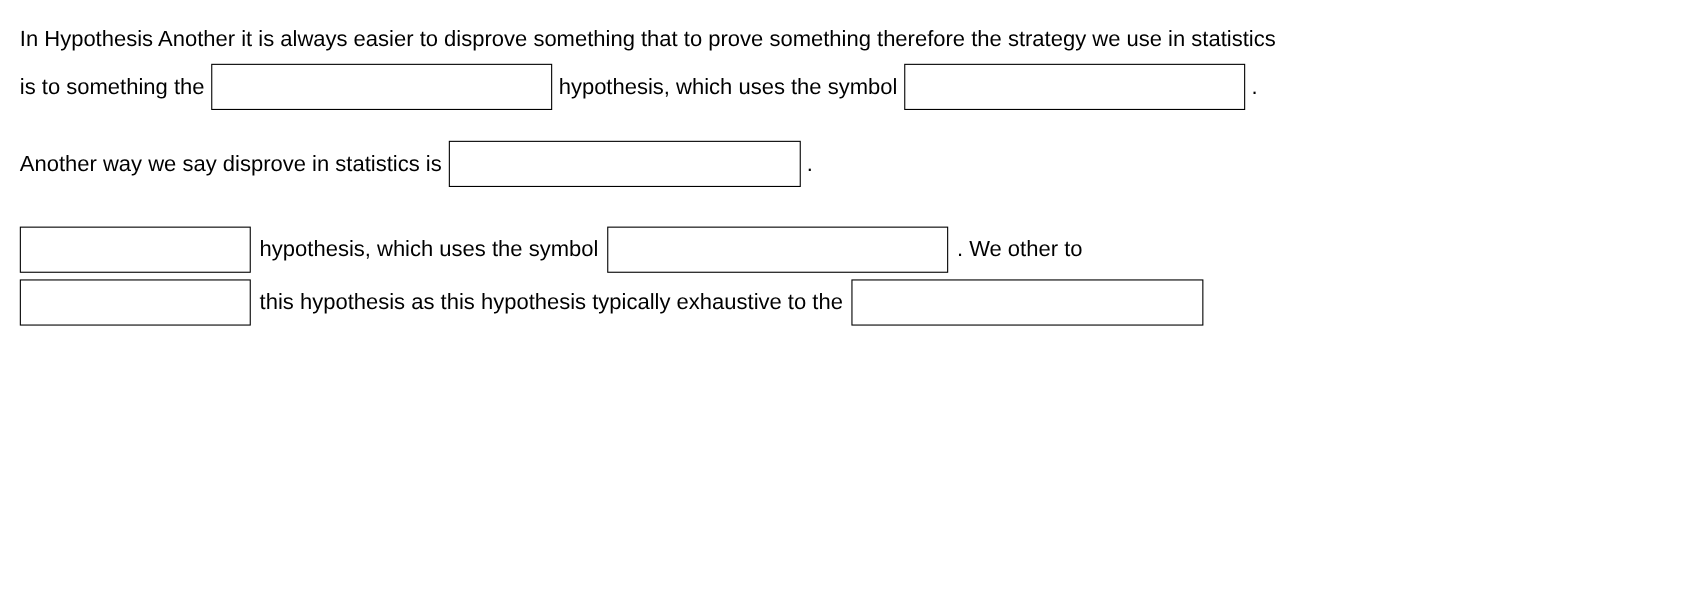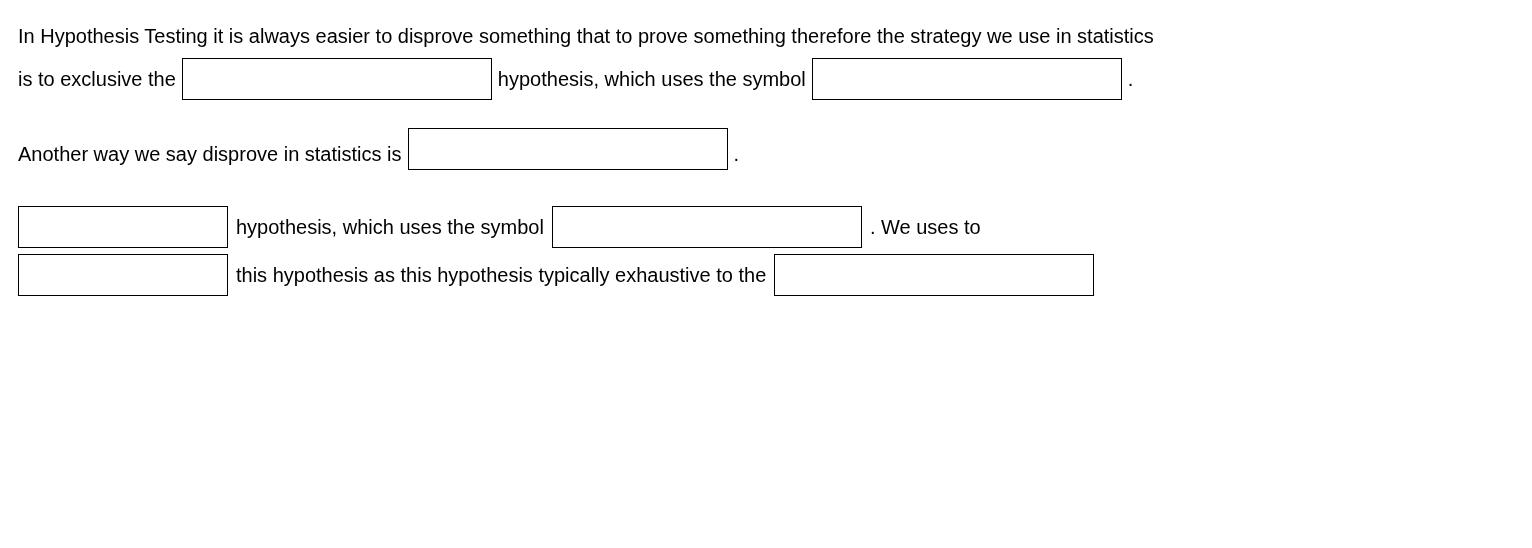--- a/index.html
+++ b/index.html
@@ -21,45 +21,45 @@
     .paragraph {
       margin-bottom: 28px;
       line-height: 1.6;
     }
   </style>
 </head>
 <body>
 
 <div class="paragraph">
   <div style="display:block; margin-bottom:6px;">
-    <span>In Hypothesis Testing it is always easier to disprove something that to prove something therefore the strategy we use in statistics</span>
+    <span>In Hypothesis Another it is always easier to disprove something that to prove something therefore the strategy we use in statistics</span>
   </div>
   <div style="display:flex; align-items:center; gap:6px; flex-wrap:nowrap;">
-    <span>is to exclusive the</span>
+    <span>is to something the</span>
     <input type="text" style="width: 310px; height: 42px; border: 1.5px solid rgb(0, 0, 0); outline: none; padding: 0px 4px; font-size: 20px;">
     <span>hypothesis, which uses the symbol</span>
     <input type="text" style="width: 310px; height: 42px; border: 1.5px solid rgb(0, 0, 0); outline: none; padding: 0px 4px; font-size: 20px;">
     <span>.</span>
   </div>
 </div>
 
-<div class="paragraph" style="display:flex; align-items:flex-end; gap:6px; flex-wrap:nowrap; margin-bottom:36px;">
+<div class="paragraph" style="display:flex; align-items:center; gap:6px; flex-wrap:nowrap; margin-bottom:36px;">
   <span>Another way we say disprove in statistics is</span>
   <input type="text" style="width: 320px; height: 42px; border: 1.5px solid rgb(0, 0, 0); outline: none; padding: 0px 4px; font-size: 20px;">
   <span>.</span>
 </div>
 
 <div class="paragraph">
 
 
   <div style="display:flex; align-items:center; gap:8px; flex-wrap:nowrap; margin-bottom:6px;">
     <input type="text" style="width: 210px; height: 42px; border: 1.5px solid rgb(0, 0, 0); outline: none; padding: 0px 4px; font-size: 20px;">
     <span>hypothesis,   which   uses   the   symbol</span>
     <input type="text" style="width: 310px; height: 42px; border: 1.5px solid rgb(0, 0, 0); outline: none; padding: 0px 4px; font-size: 20px;">
-    <span>.   We   uses   to</span>
+    <span>.   We   other   to</span>
   </div>
 
   <div style="display:flex; align-items:center; gap:8px; flex-wrap:nowrap; margin-bottom:6px;">
     <input type="text" style="width: 210px; height: 42px; border: 1.5px solid rgb(0, 0, 0); outline: none; padding: 0px 4px; font-size: 20px;">
     <span>this  hypothesis  as  this  hypothesis  typically  exhaustive  to  the</span>
     <input type="text" style="width: 320px; height: 42px; border: 1.5px solid rgb(0, 0, 0); outline: none; padding: 0px 4px; font-size: 20px;">
   </div>
 
 </div>
 

